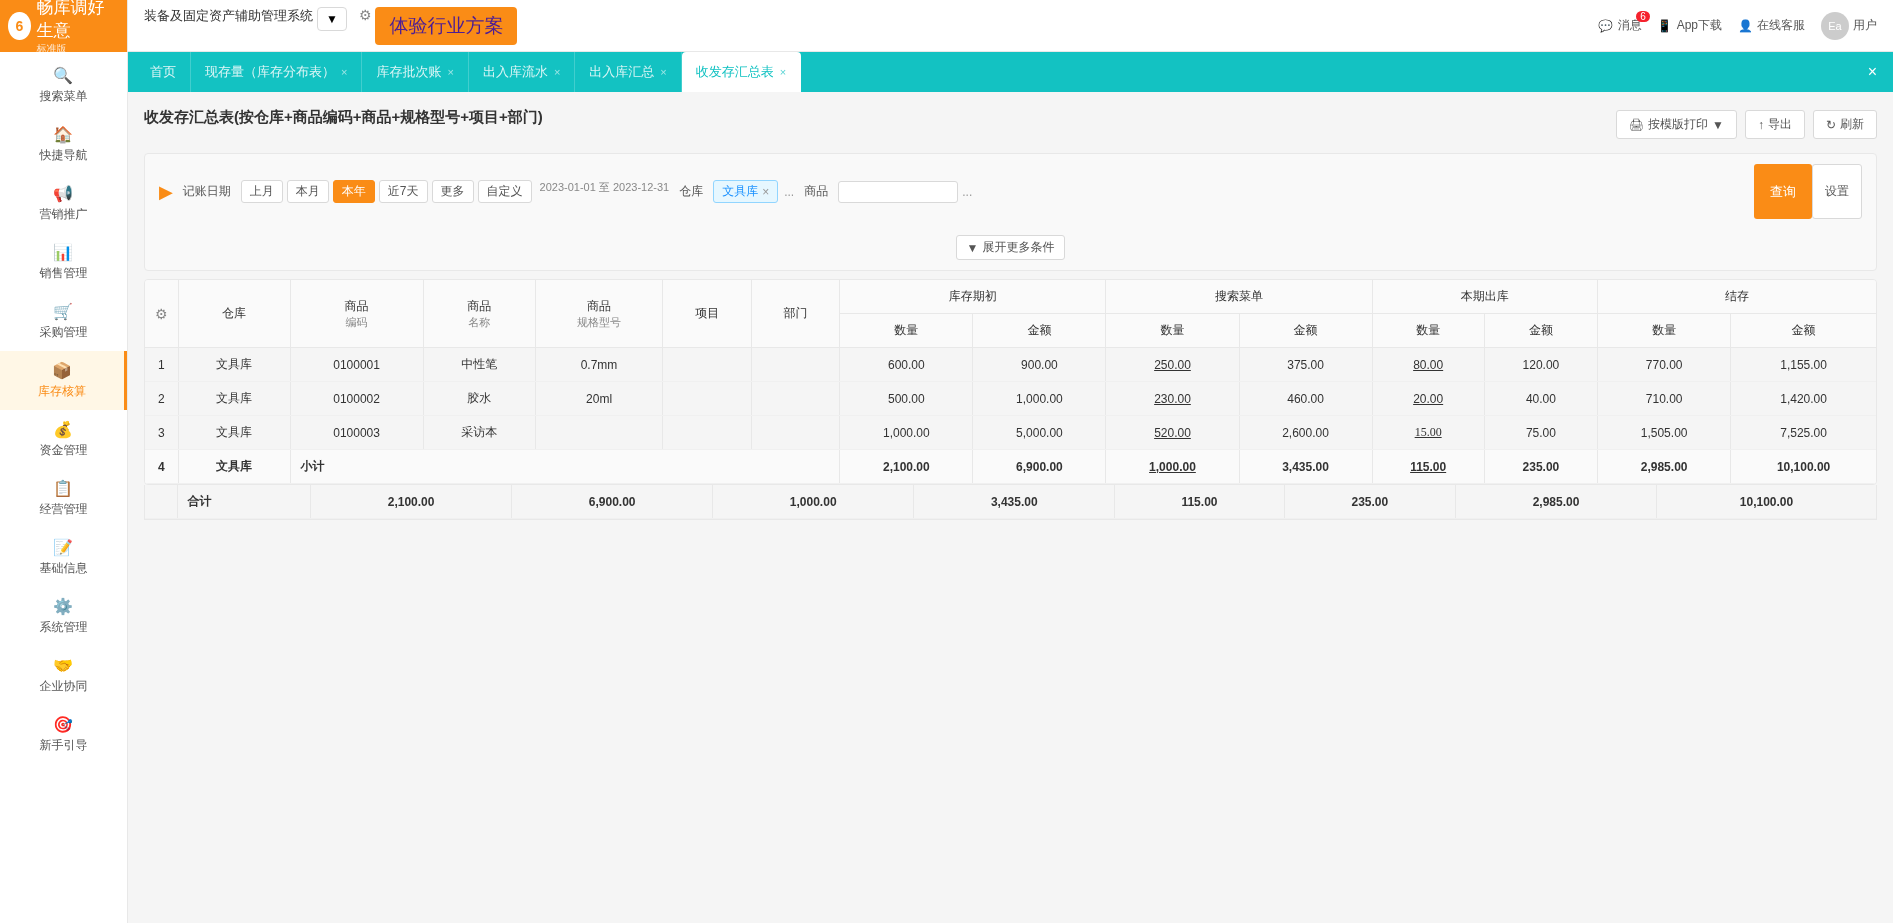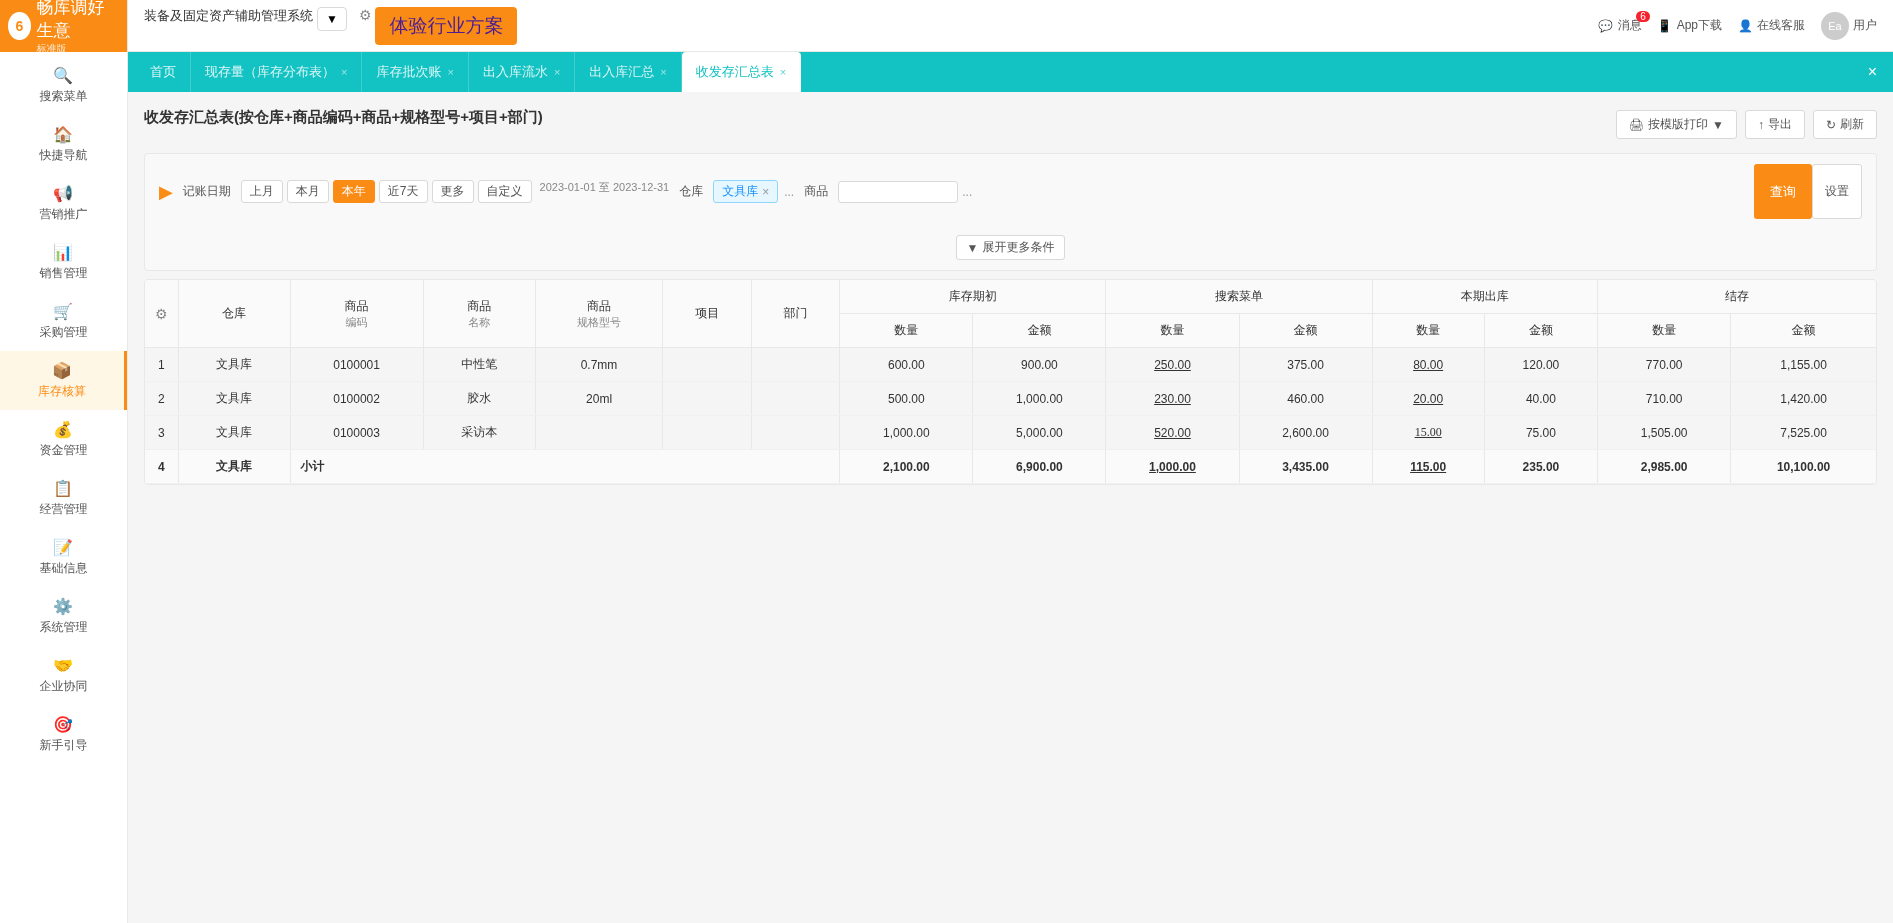--- a/index.html
+++ b/index.html
@@ -349,14 +349,32 @@
     <td><b>3,435.00</b></td>
     <td style="text-decoration:underline;cursor:pointer;"><b>115.00</b></td>
     <td><b>235.00</b></td>
     <td><b>2,985.00</b></td>
     <td><b>10,100.00</b></td>
   </tr>
           </tbody>
       </table>
     </div>
 
+    <div style="background:#f5f5f5; border:1px solid #e8e8e8; border-top:none; margin-top:0;">
+      <table class="footer-table">
+        <tbody>
+            <tr>
+          <td style="width:32px;"></td>
+          <td colspan="6" style="text-align:left; font-weight:bold;">合计</td>
+          <td>2,100.00</td>
+          <td>6,900.00</td>
+          <td>1,000.00</td>
+          <td>3,435.00</td>
+          <td>115.00</td>
+          <td>235.00</td>
+          <td>2,985.00</td>
+          <td>10,100.00</td>
+        </tr>
+      </tbody>
+        </table>
+    </div>
   </div>
 </div>
 
 </body></html>

